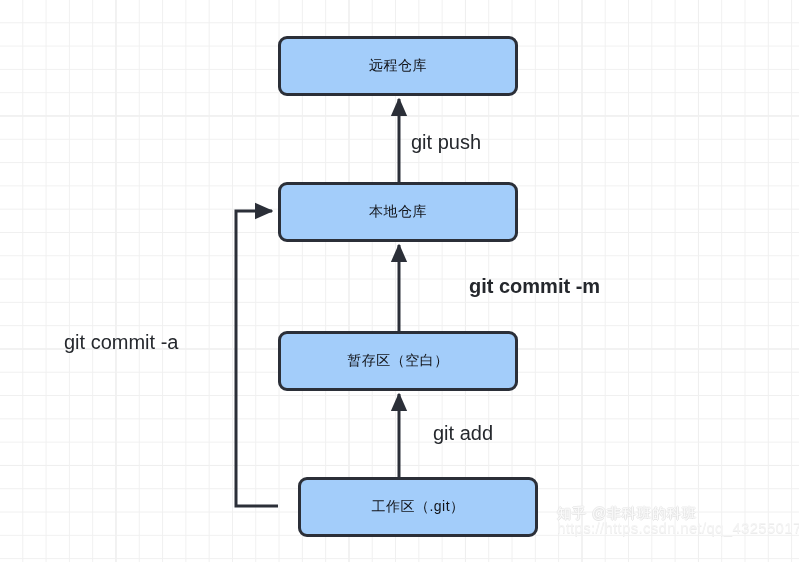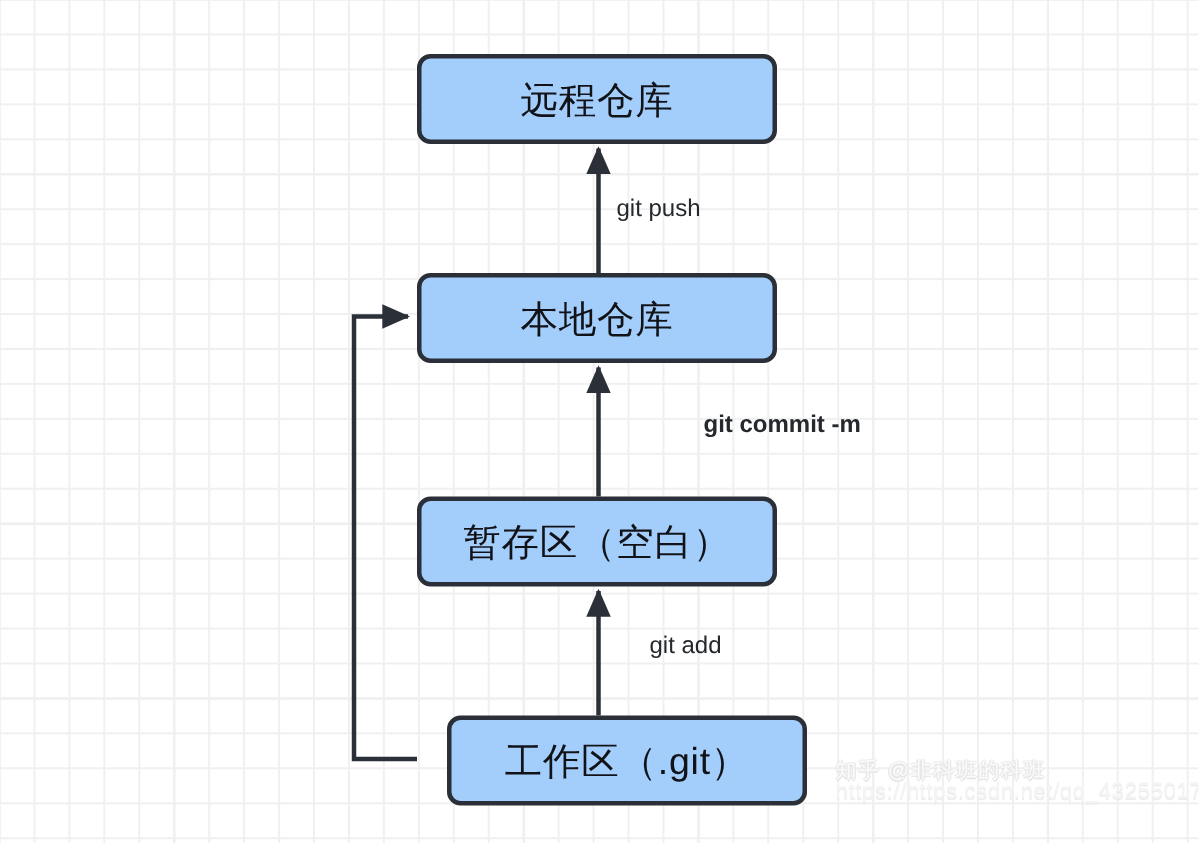--- a/index.html
+++ b/index.html
@@ -39,33 +39,33 @@
     width: 240px;
     height: 60px;
     background: #a3cdfa;
     border: 3px solid #2b2f३8;
     border: 3px solid #2b2f38;
     border-radius: 9px;
     display: flex;
     align-items: center;
     justify-content: center;
     color: #111318;
-    font-size: 25px;
+    font-size: 14px;
     letter-spacing: 0.5px;
     z-index: 3;
   }
   #node-remote { left: 278px; top: 36px; }
   #node-local  { left: 278px; top: 182px; }
   #node-stage  { left: 278px; top: 331px; }
   #node-work   { left: 278px; top: 477px; margin-left: 20px; }
 
   .edge-label {
     position: absolute;
     color: #25282d;
-    font-size: 16px;
+    font-size: 20px;
     white-space: nowrap;
     z-index: 4;
   }
   #label-push   { left: 411px; top: 131px; }
   #label-commit-m { left: 469px; top: 275px; font-weight: bold; }
   #label-add    { left: 411px; top: 422px; margin-left: 22px; }
   #label-commit-a { left: 64px;  top: 331px; }
 
   #watermark {
     position: absolute;
@@ -130,19 +130,20 @@
   <div class="node" id="node-work">
     <span>工作区（.git）</span>
   </div>
 
   <div class="edge-label" id="label-push">git push</div>
 
   <div class="edge-label" id="label-commit-m">git commit -m</div>
 
   <div class="edge-label" id="label-add">git add</div>
 
+  <div class="edge-label" id="label-commit-a">git commit -a</div>
 
   <div id="watermark">
     <div class="wm-main">知乎 @非科班的科班</div>
     <div class="wm-url">https://https.csdn.net/qq_43255017</div>
   </div>
 
 </div>
 
 </body></html>

